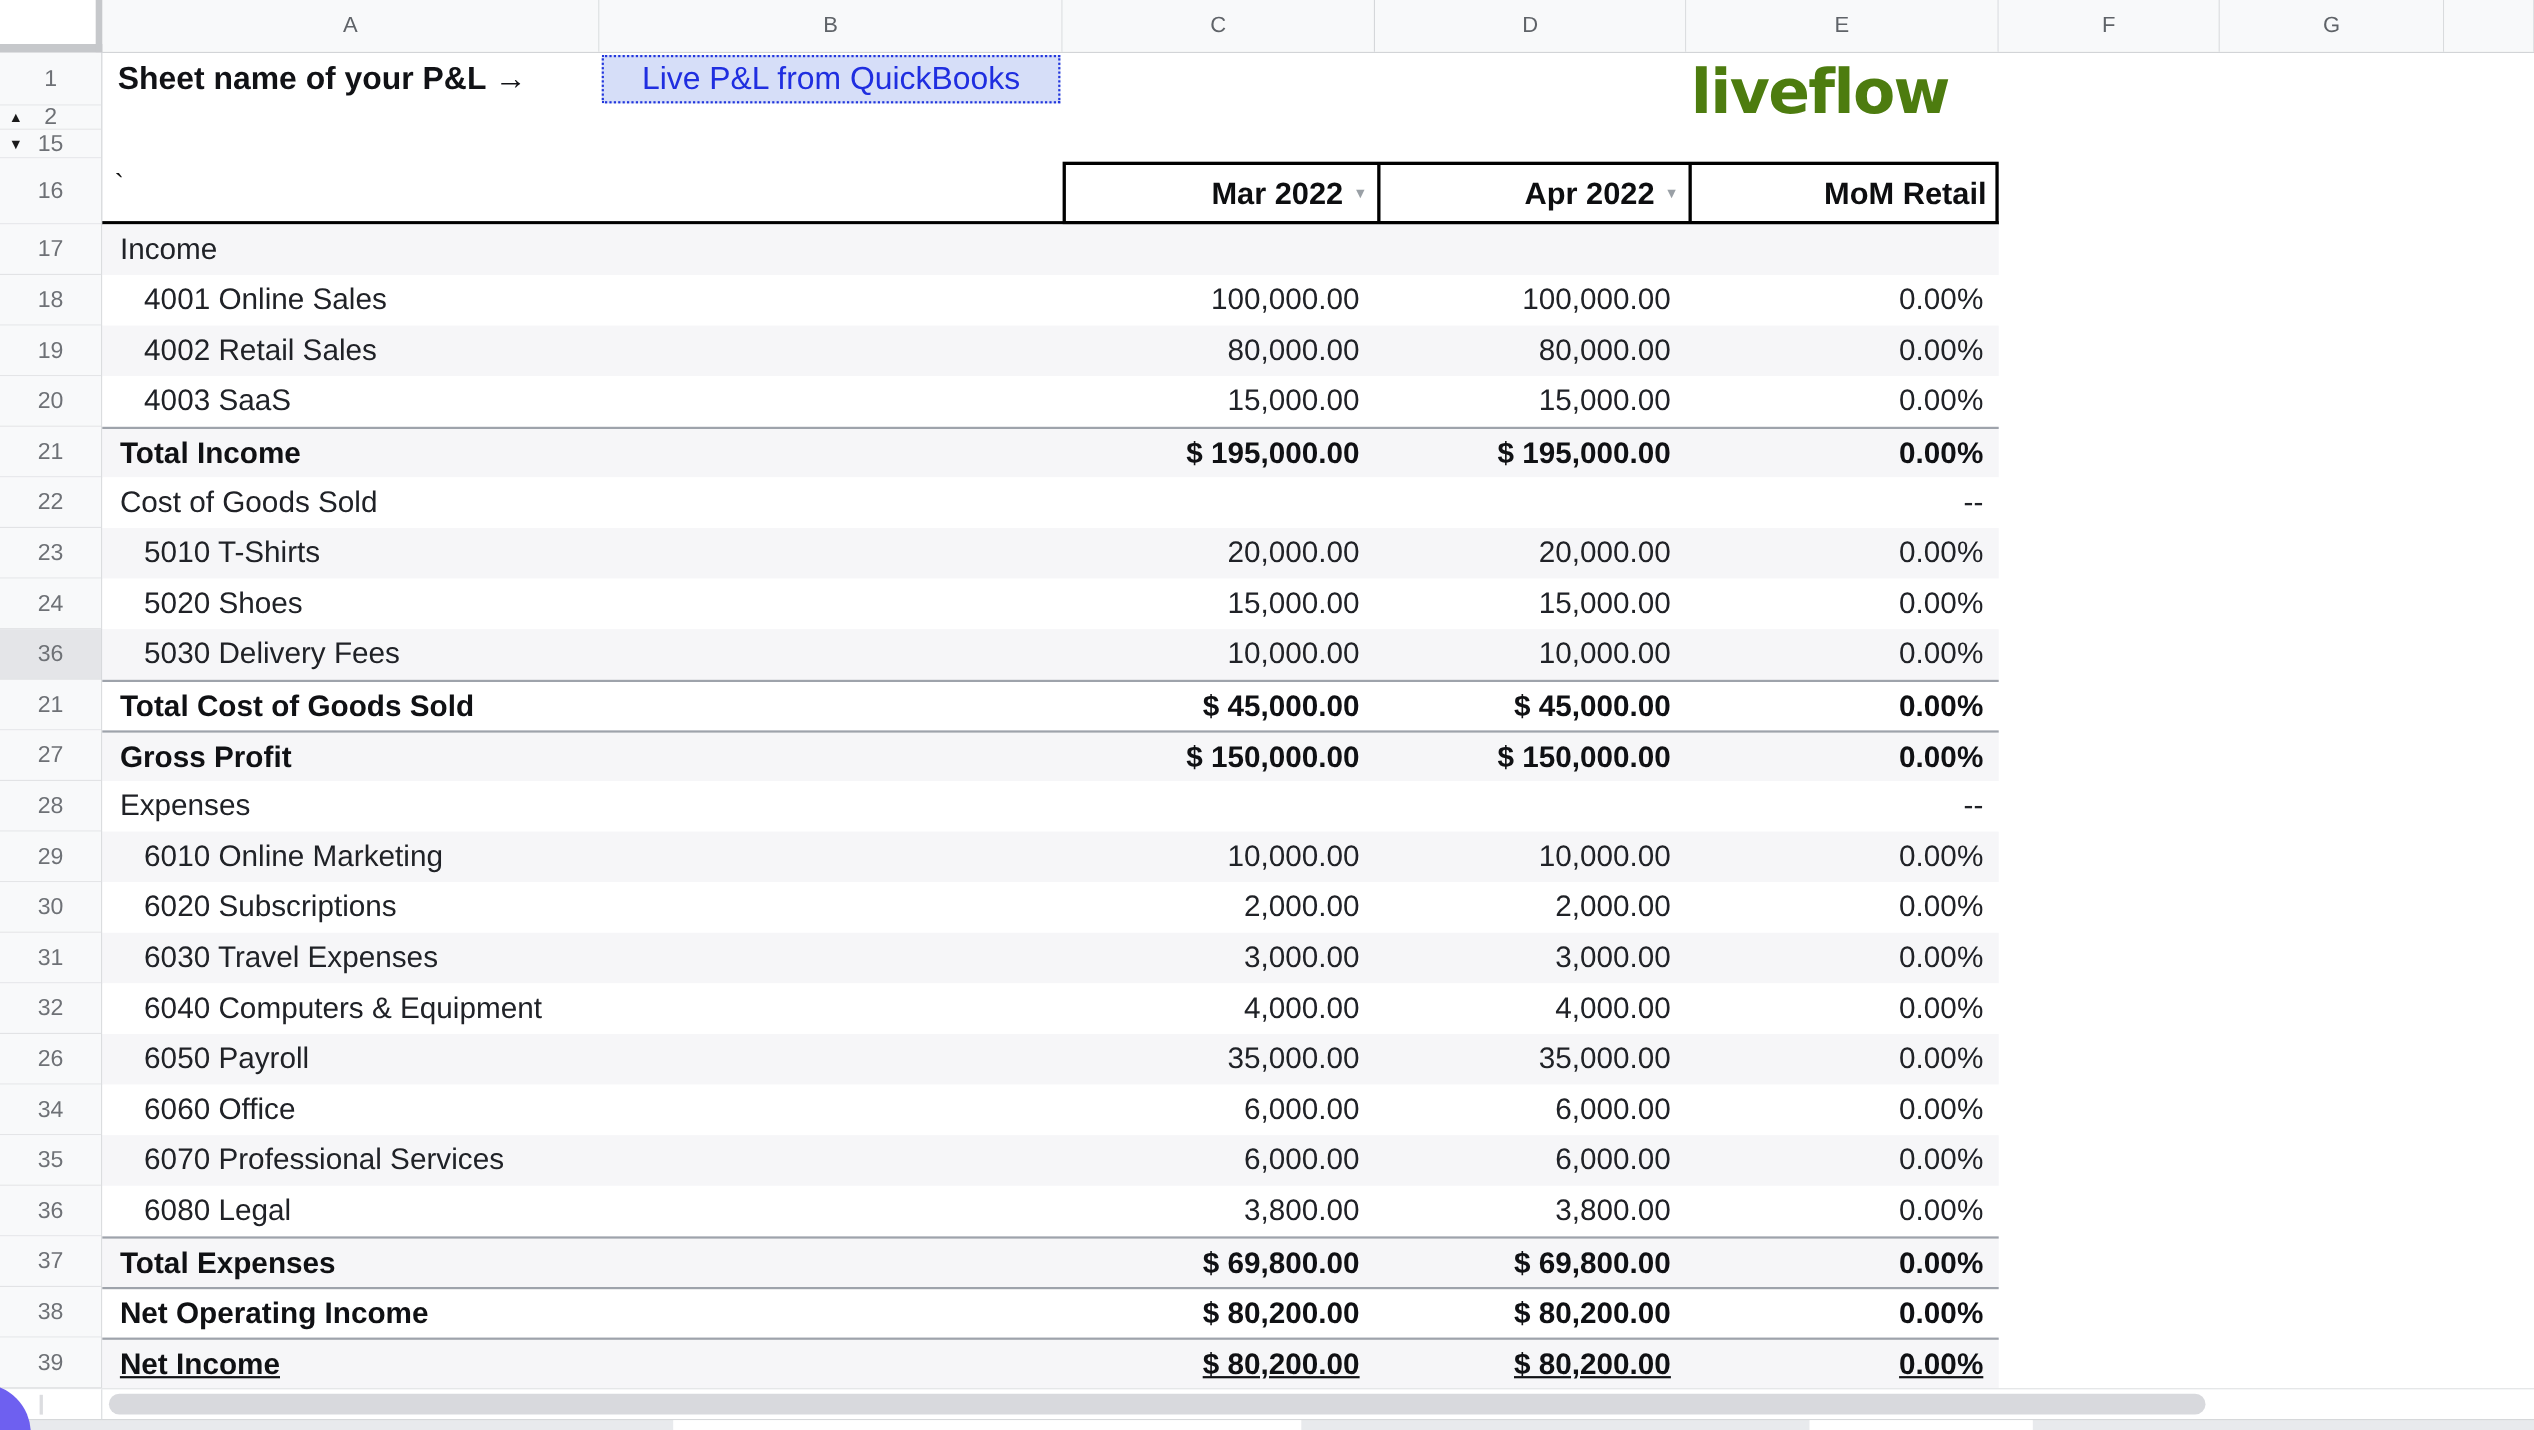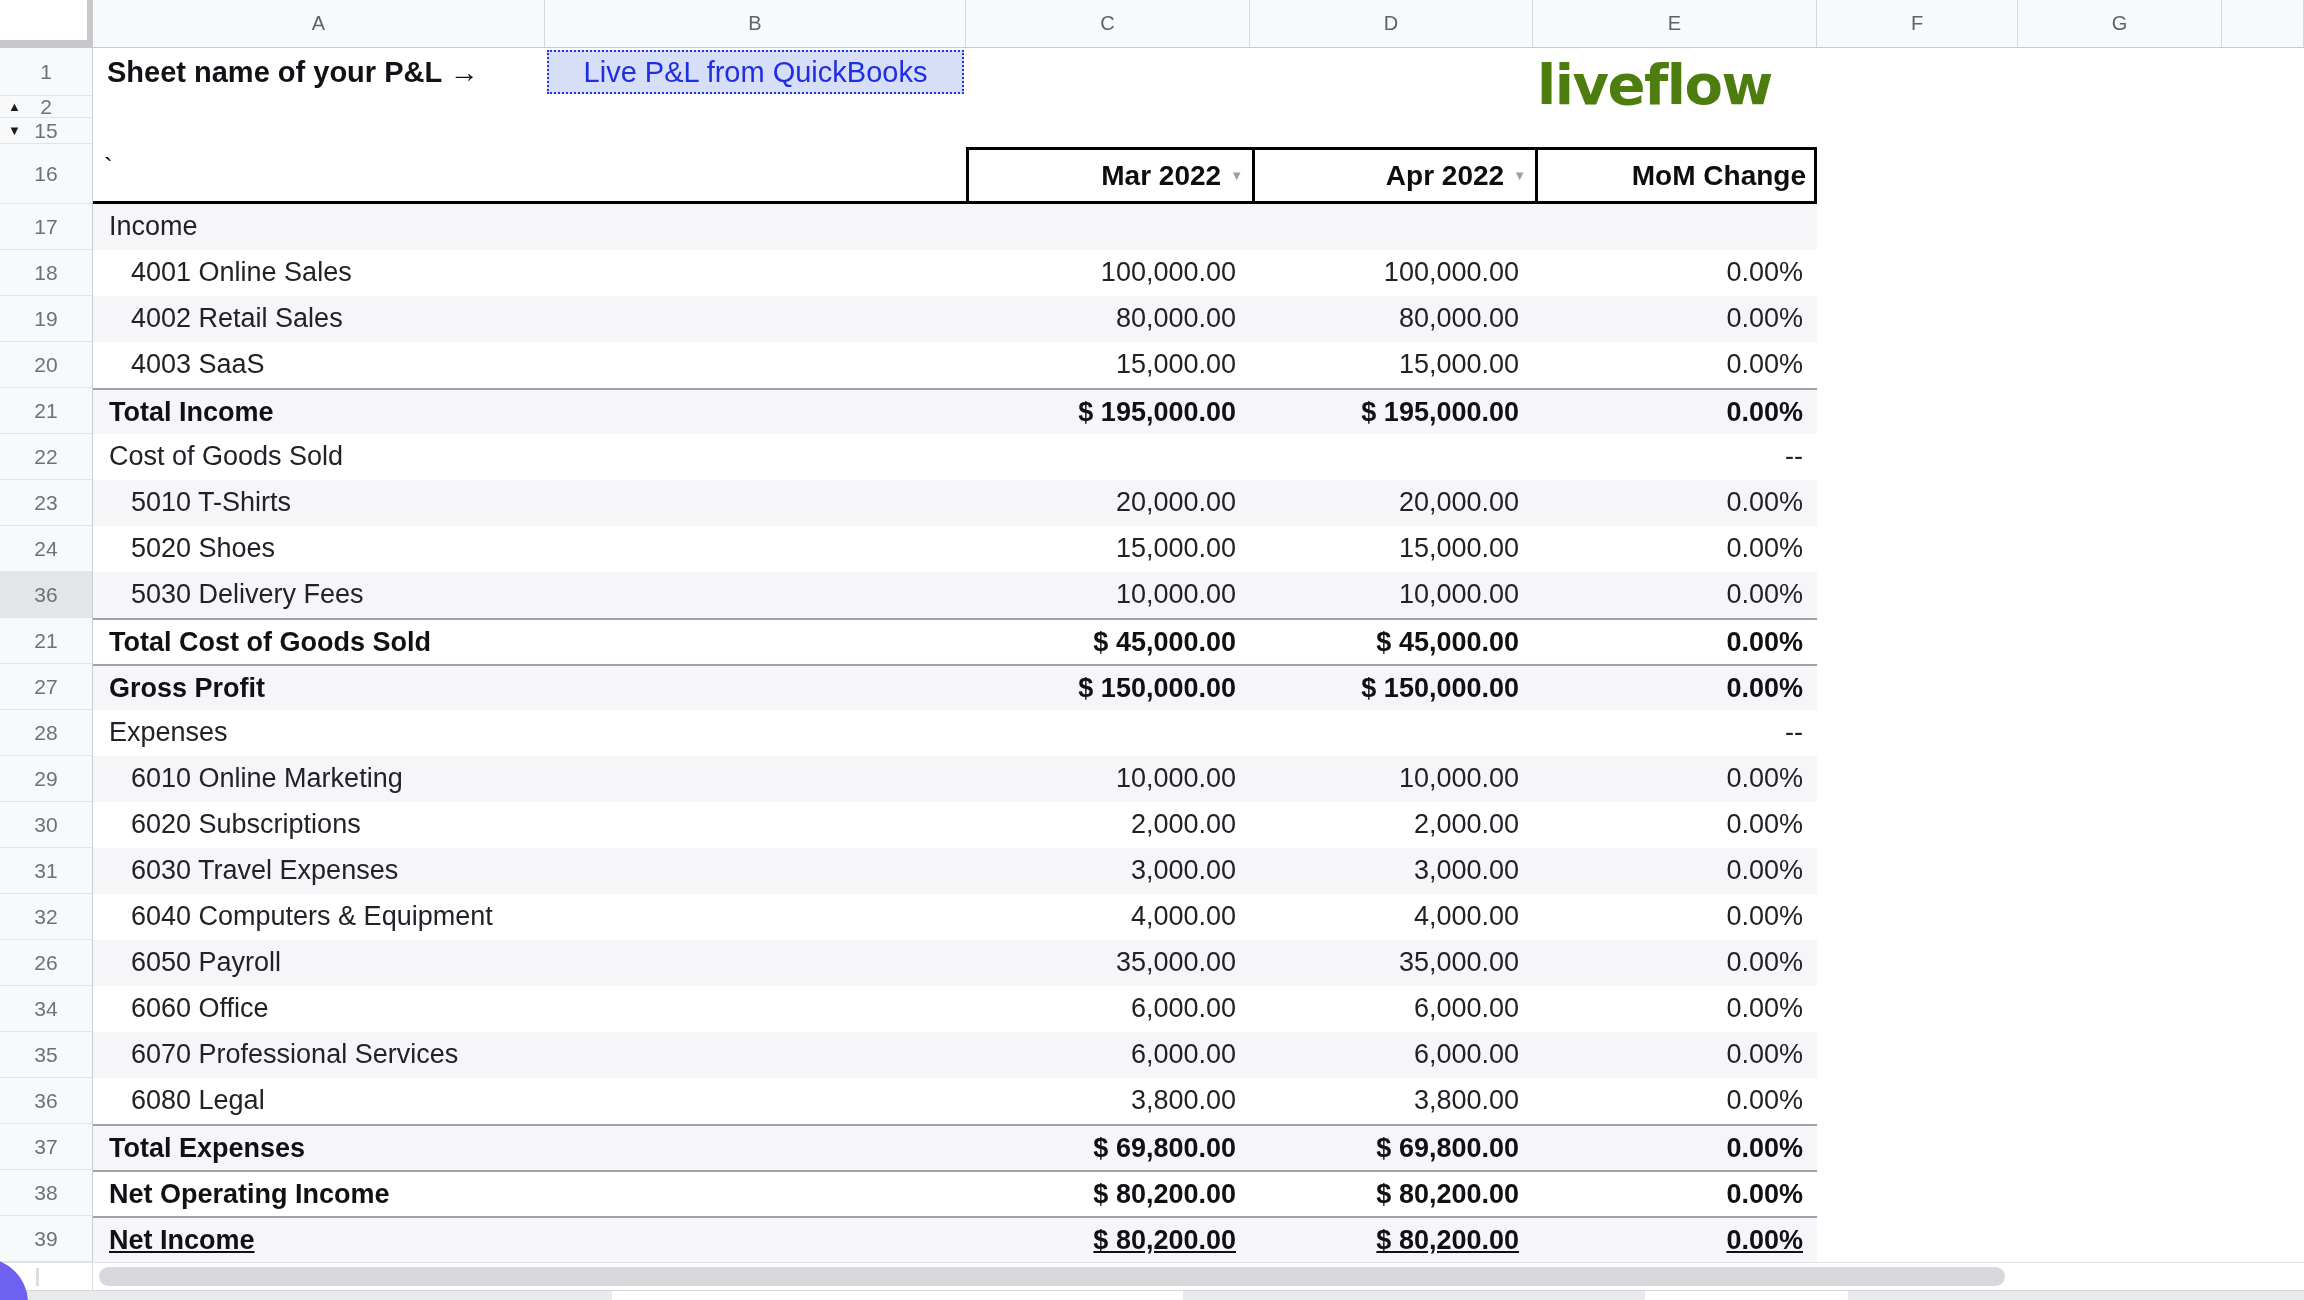--- a/index.html
+++ b/index.html
@@ -120,21 +120,21 @@
       <div class="month-header-cell" style="left: 0px; width: 284px; padding-right: 10px;">
         <span>Mar 2022</span>
         <span class="dd-arrow">▼</span>
       </div>
       <div class="month-header-cell" style="left: 284px; width: 283px; padding-right: 10px;">
         <span>Apr 2022</span>
         <span class="dd-arrow">▼</span>
       </div>
       <div class="month-divider" style="left: 283px;"></div>
       <div class="month-header-cell" style="left: 567px; width: 284px; padding-right: 14px;">
-        <span>MoM Change</span>
+        <span>MoM Retail</span>
       </div>
       <div class="month-divider" style="left: 566px;"></div>
     </div>
   <div id="row16-black-border"></div>
 
   <div id="grid">
       <div class="sheet-row band" style="top: 204px;">
         <div class="cell-label">Income</div>
         <div class="cell-val c1"></div>
         <div class="cell-val c2"></div>

